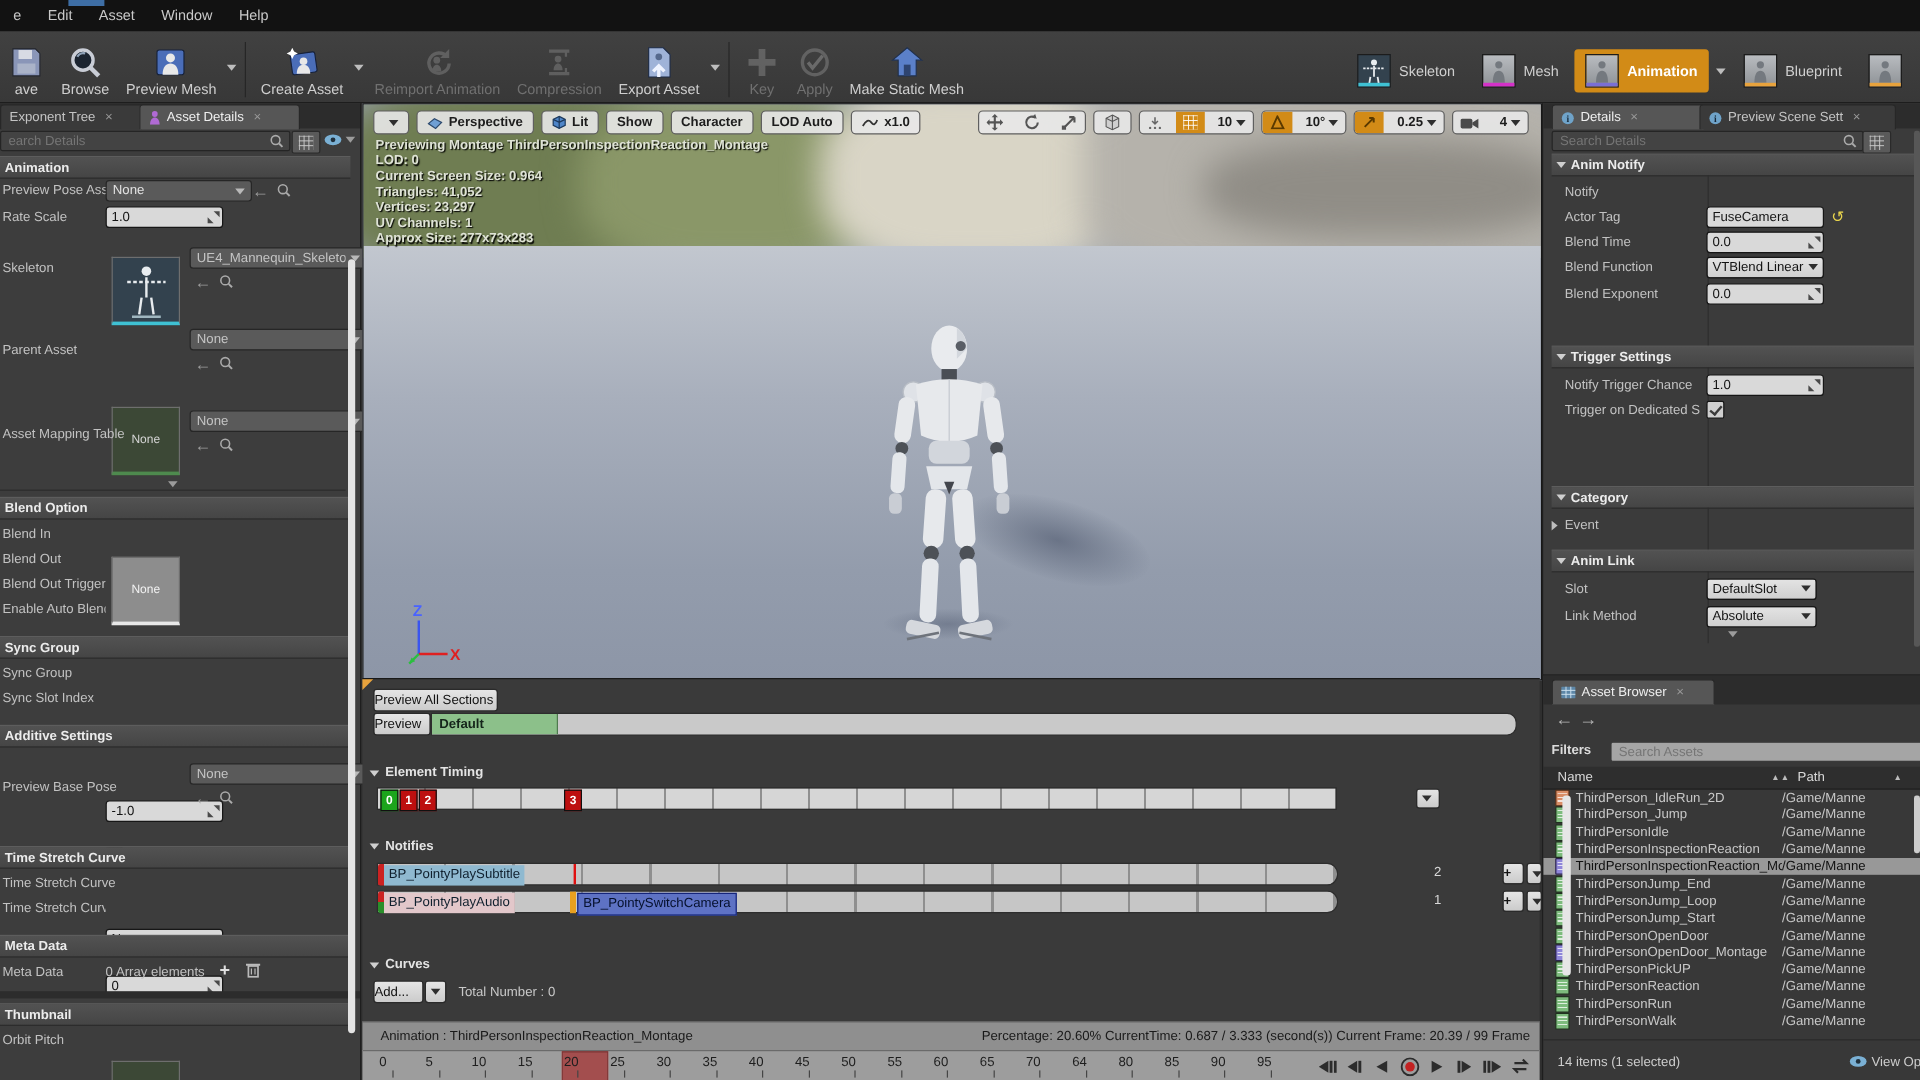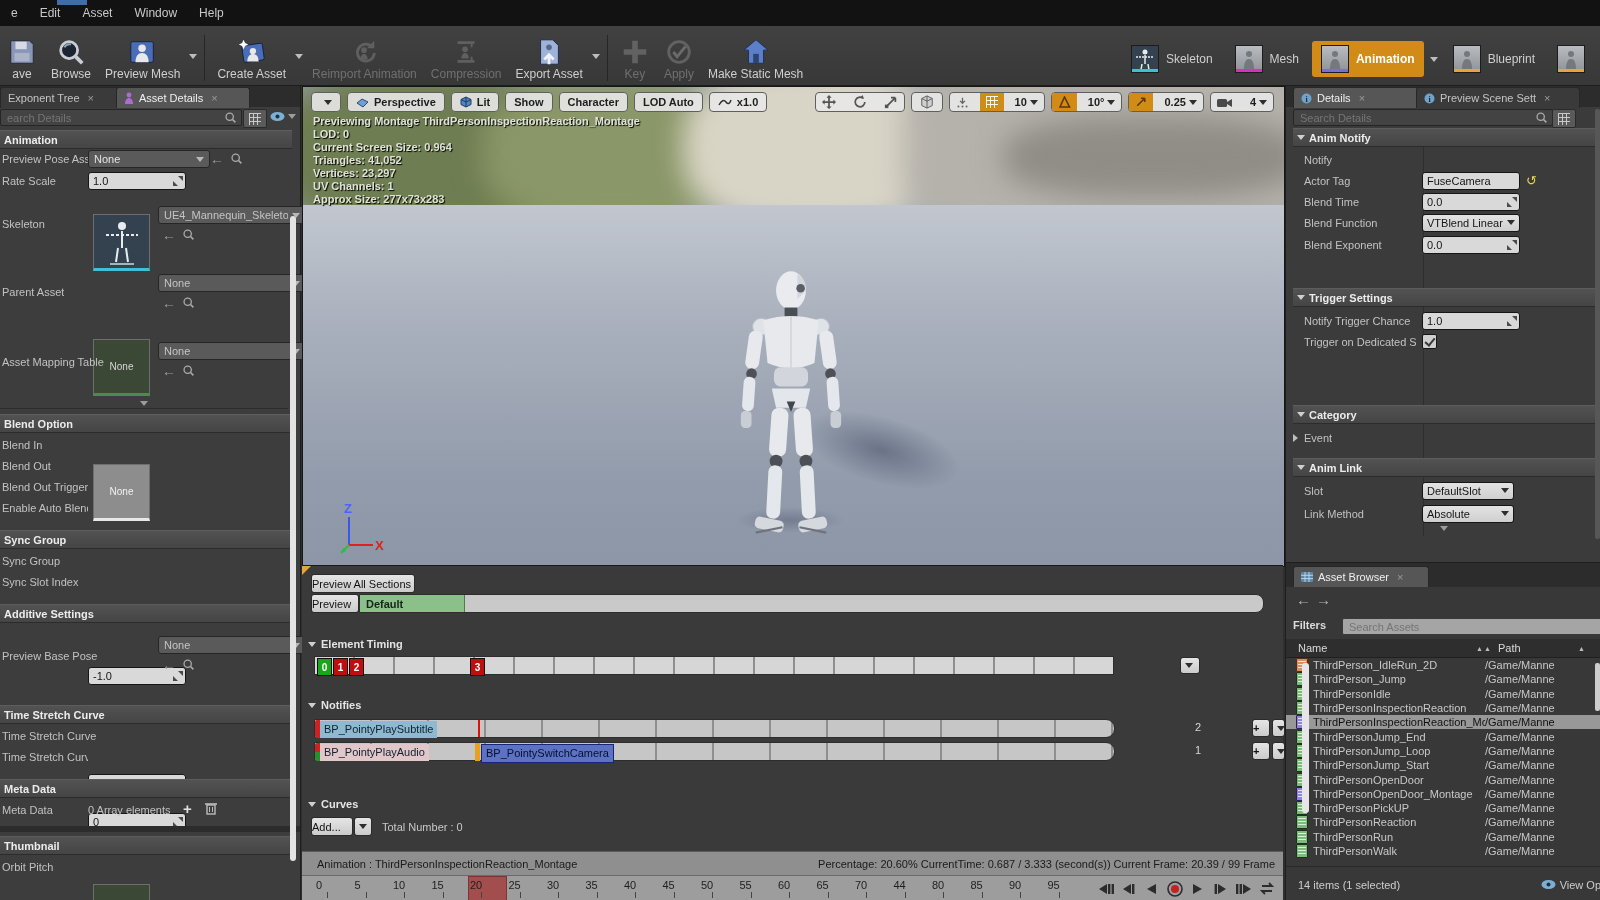--- a/index.html
+++ b/index.html
@@ -716,21 +716,21 @@
         <div class="rcell">
           <span class="rnum">60</span>
         </div>
         <div class="rcell">
           <span class="rnum">65</span>
         </div>
         <div class="rcell">
           <span class="rnum">70</span>
         </div>
         <div class="rcell">
-          <span class="rnum">44</span>
+          <span class="rnum">64</span>
         </div>
         <div class="rcell">
           <span class="rnum">80</span>
         </div>
         <div class="rcell">
           <span class="rnum">85</span>
         </div>
         <div class="rcell">
           <span class="rnum">90</span>
         </div>

